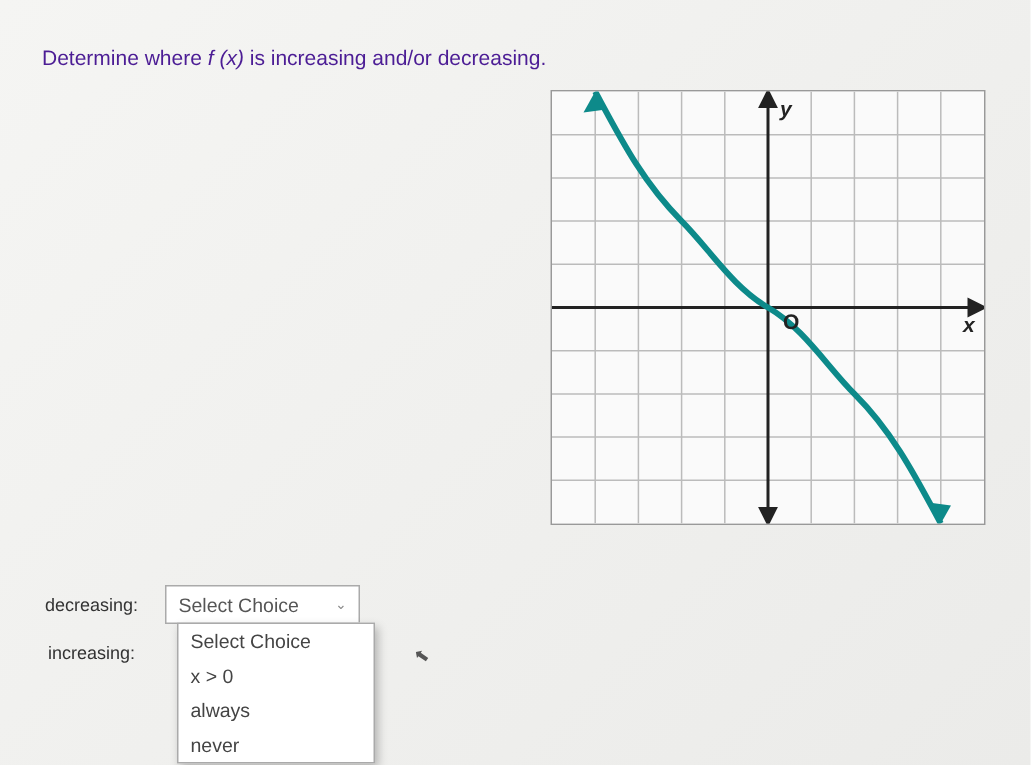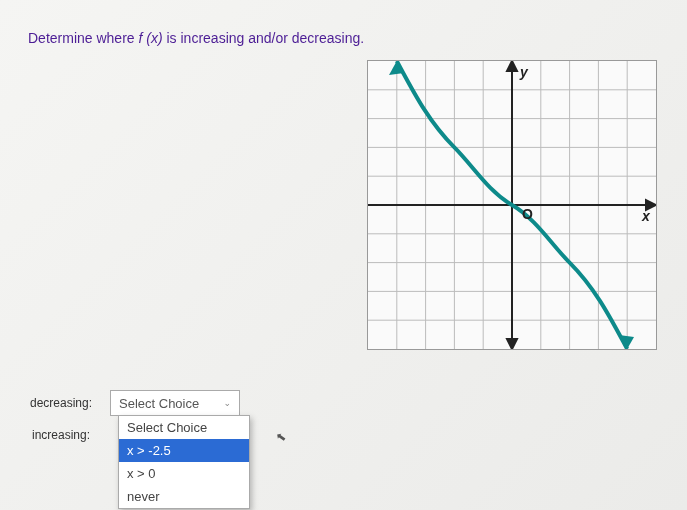--- a/index.html
+++ b/index.html
@@ -148,18 +148,18 @@
       <span class="chev">⌄</span>
     </div>
   </div>
   <div class="row">
     <div class="label">increasing:</div>
   </div>
 </div>
 
 <div class="dropdown">
   <div class="opt">Select Choice</div>
-  <div class="opt selected">x &gt; -2.5</div>
   <div class="opt">x &gt; 0</div>
+  <div class="opt">always</div>
   <div class="opt">never</div>
 </div>
 
 <div class="cursor">⬉</div>
 
 </body></html>

